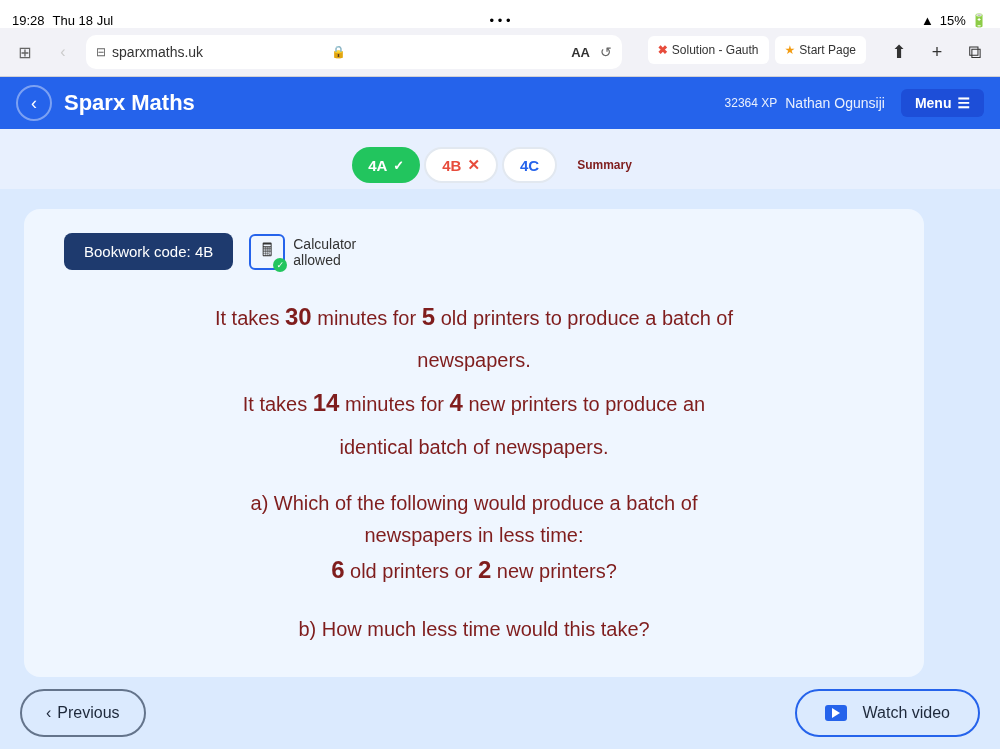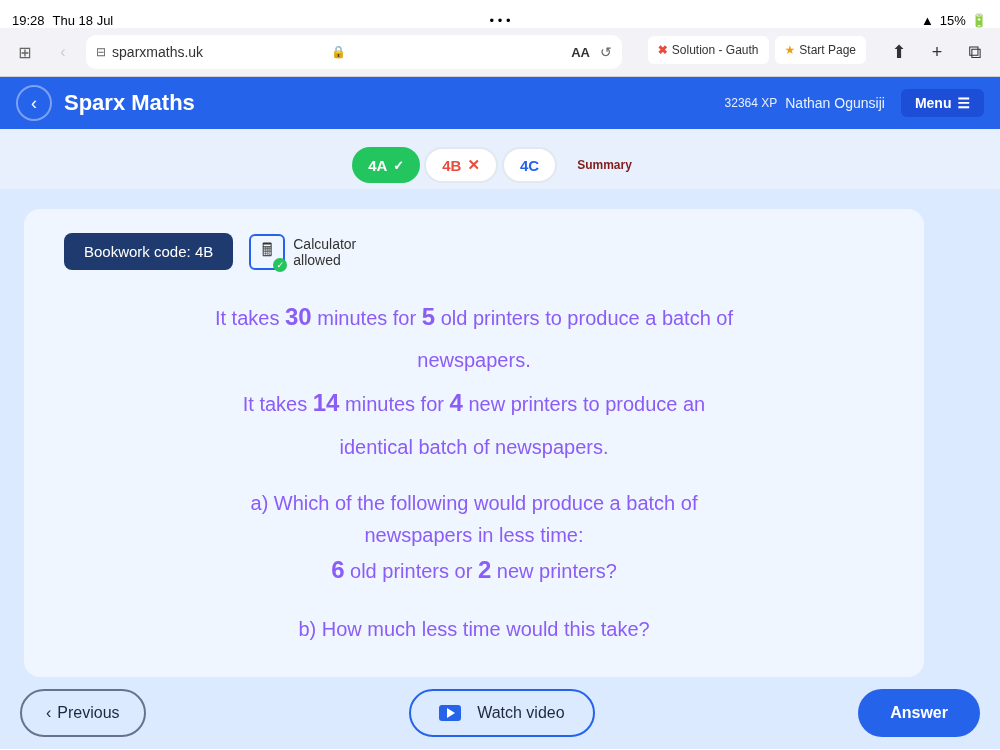--- a/index.html
+++ b/index.html
@@ -227,21 +227,21 @@
       background: #22c55e;
       border-radius: 50%;
       color: #fff;
       font-size: 9px;
       display: flex; align-items: center; justify-content: center;
     }
 
     
     .question-text {
       text-align: center;
-      color: #8b5cf6;
+      color: #7f1d1d;
       line-height: 1.6;
     }
     .question-text p {
       margin-bottom: 8px;
       font-size: 20px;
     }
     .question-text .highlight-num {
       font-size: 24px;
       font-weight: 700;
     }
@@ -434,16 +434,13 @@
 
 <div class="bottom-nav">
   <button class="prev-btn">
     <span>‹</span>
     <span>Previous</span>
   </button>
   <button class="watch-btn">
     <div class="watch-icon"></div>
     <span>Watch video</span>
   </button>
-  <button class="answer-btn">
-    <span>Answer</span>
-  </button>
 </div>
 
 </body></html>

